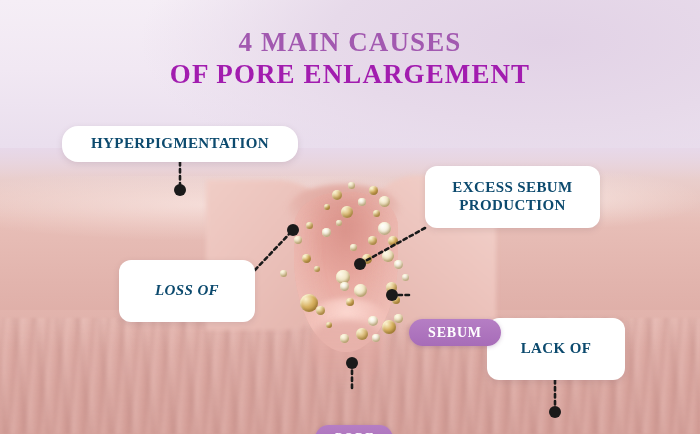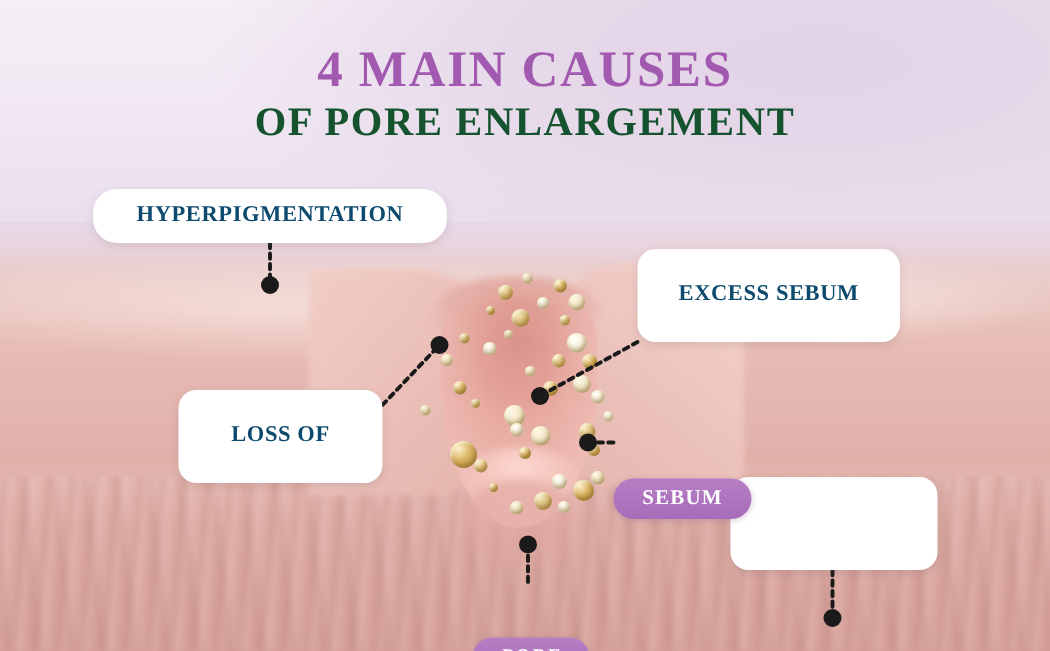--- a/index.html
+++ b/index.html
@@ -186,30 +186,30 @@
     margin-top: 37px;
   }
 
   
   .title-wrap {
     position: absolute;
     left: 0; top: 28px; width: 700px;
     text-align: center;
   }
   .title-line1 {
-    font-size: 34px;
+    font-size: 27px;
     font-weight: bold;
     color: #a259b0;
     letter-spacing: 1.1px;
     line-height: 1.1;
   }
   .title-line2 {
     font-size: 27px;
     font-weight: bold;
-    color: #14532d;
+    color: #a21caf;
     letter-spacing: 1.1px;
     line-height: 1.25;
   }
 
   
   .connectors {
     position: absolute;
     left: 0; top: 0; width: 700px; height: 434px;
     pointer-events: none;
   }
@@ -301,29 +301,31 @@
 
   <div id="labels">
       <div class="pill" style="left: 62px; top: 126px; width: 236px; height: 36px; font-size: 15px;">
         <div>
           <div>HYPERPIGMENTATION</div>
         </div>
       </div>
       <div class="pill two-line" style="left: 425px; top: 166px; width: 175px; height: 62px; font-size: 15px;">
         <div>
           <div>EXCESS SEBUM</div>
+          <div>PRODUCTION</div>
         </div>
       </div>
-      <div class="pill two-line" style="left: 119px; top: 260px; width: 136px; height: 62px; font-size: 15px;">
+      <div class="pill two-line" style="left: 119px; top: 260px; width: 136px; height: 62px; font-size: 15px; font-style: italic;">
         <div>
           <div>LOSS OF</div>
         </div>
       </div>
       <div class="pill two-line" style="left: 487px; top: 318px; width: 138px; height: 62px; font-size: 15px;">
         <div>
+          <div>LACK OF</div>
         </div>
       </div>
     </div>
   <div id="badges">
       <div class="badge" style="left: 409px; top: 282px; width: 92px; height: 27px; font-size: 14px;">SEBUM</div>
       <div class="badge" style="left: 315px; top: 388px; width: 78px; height: 27px; font-size: 14px; font-style: italic;">PORE</div>
     </div>
 
 </div>
 

